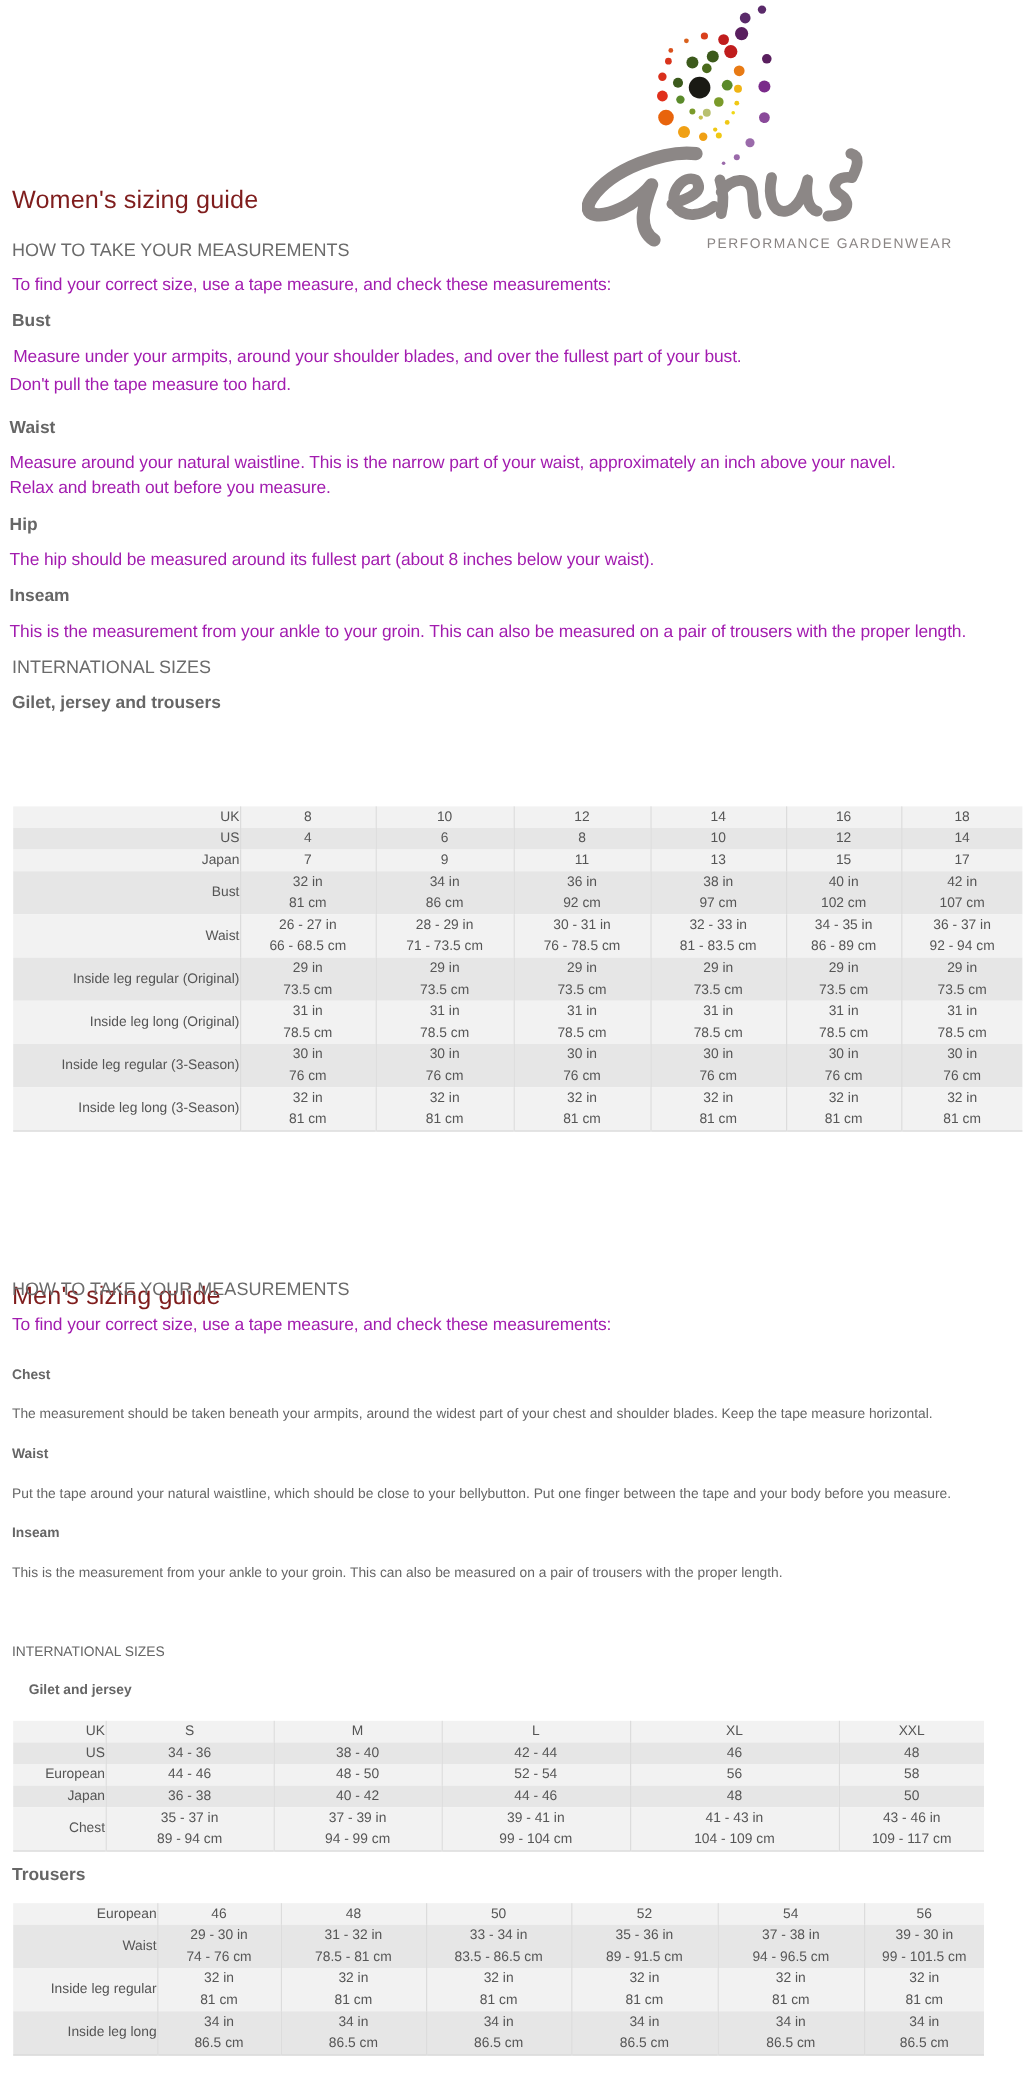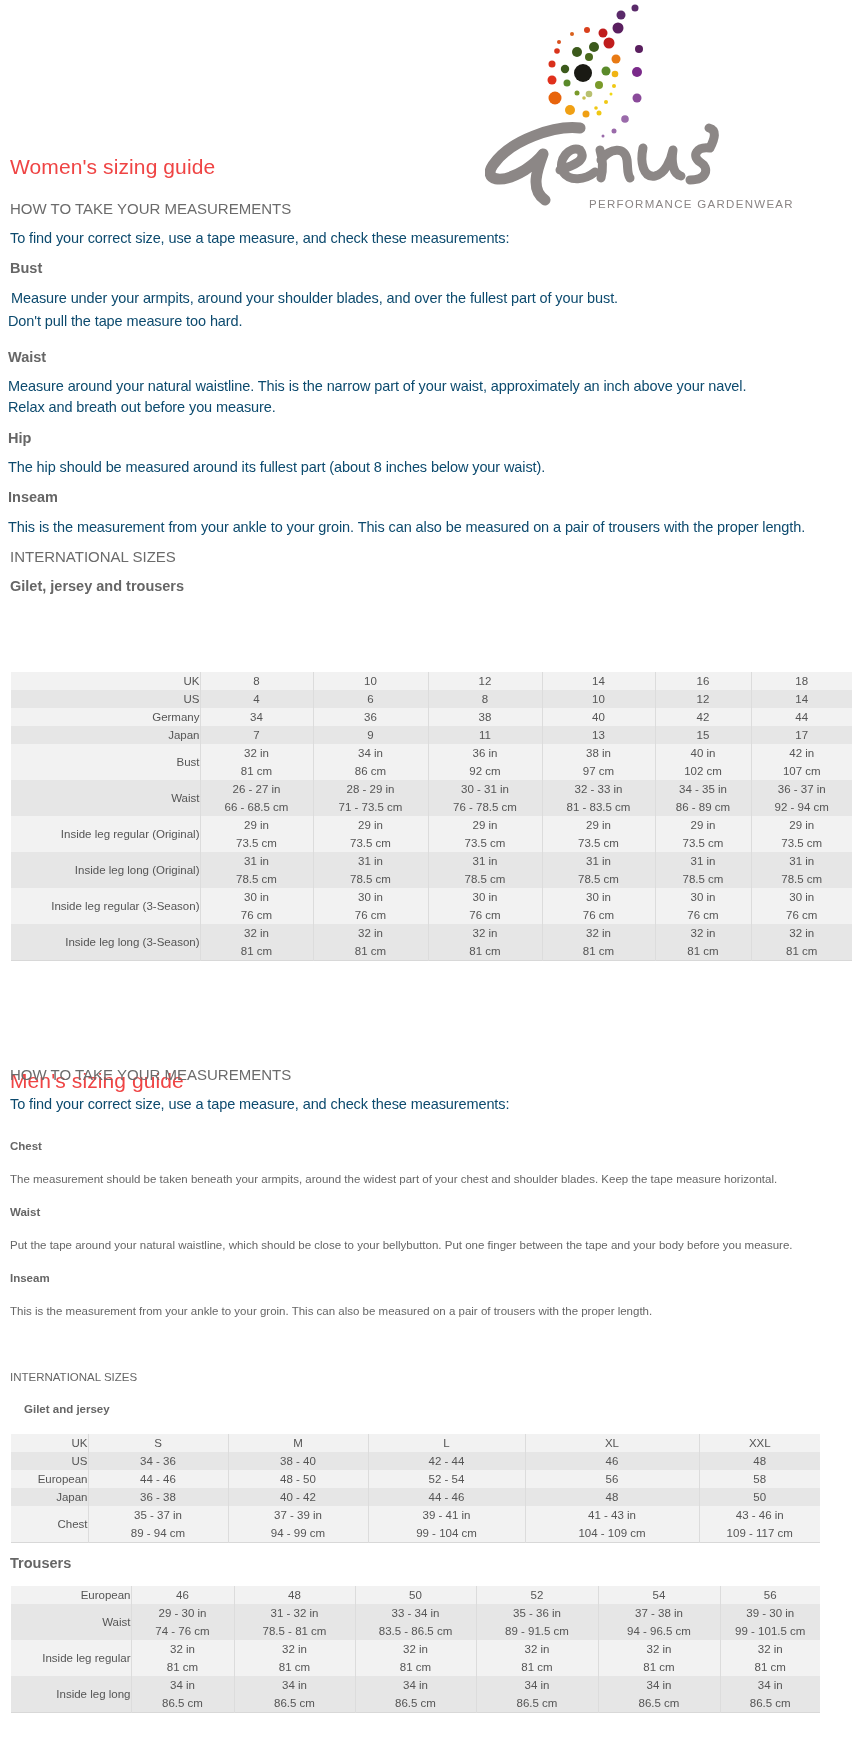--- a/index.html
+++ b/index.html
@@ -6,23 +6,23 @@
   body {
     width: 861px; height: 1745px; position: relative; overflow: hidden;
     font-family: "Liberation Sans", "DejaVu Sans", sans-serif;
     color: #666666;
   }
   .abs { position: absolute; }
   .logo { left: 485px; top: 0; width: 320px; height: 230px; }
   .logo svg { width: 100%; height: 100%; display: block; }
   .logo-tag { position: absolute; left: 104px; top: 198px; font-size: 11.5px; letter-spacing: 1.3px; color: #8a8584; white-space: nowrap; }
 
-  .h1 { font-size: 21px; color: #ef4444; letter-spacing: 0.1px; white-space: nowrap; }
+  .h1 { font-size: 21px; color: #7f1d1d; letter-spacing: 0.1px; white-space: nowrap; }
   .cap { font-size: 15px; color: #6b6b6b; white-space: nowrap; }
-  .txt { font-size: 14.5px; color: #0c4a6e; white-space: nowrap; letter-spacing: -0.1px; }
+  .txt { font-size: 14.5px; color: #a21caf; white-space: nowrap; letter-spacing: -0.1px; }
   .sub { font-size: 14.5px; font-weight: bold; color: #666666; white-space: nowrap; }
   .small { font-size: 11.5px; color: #666666; white-space: nowrap; }
   .small-b { font-size: 11.5px; font-weight: bold; color: #666666; white-space: nowrap; }
 
   table.sz { position: absolute; border-collapse: collapse; font-size: 11.5px; color: #555555; }
   table.sz td { border-right: 1px solid #dcdcdc; text-align: center; padding: 0; line-height: 18px; }
   table.sz td:first-child { text-align: right; padding-left: 19px; }
   table.sz td:last-child { border-right: none; }
   table.sz tr:nth-child(odd) td { background: #f2f2f2; }
   table.sz tr:nth-child(even) td { background: #e6e6e6; }
@@ -155,41 +155,20 @@
           <span class="l2">10</span>
         </td>
         <td>
           <span class="l2">12</span>
         </td>
         <td>
           <span class="l2">14</span>
         </td>
       </tr>
       <tr>
-        <td>Germany</td>
-        <td>
-          <span class="l2">34</span>
-        </td>
-        <td>
-          <span class="l2">36</span>
-        </td>
-        <td>
-          <span class="l2">38</span>
-        </td>
-        <td>
-          <span class="l2">40</span>
-        </td>
-        <td>
-          <span class="l2">42</span>
-        </td>
-        <td>
-          <span class="l2">44</span>
-        </td>
-      </tr>
-      <tr>
         <td>Japan</td>
         <td>
           <span class="l2">7</span>
         </td>
         <td>
           <span class="l2">9</span>
         </td>
         <td>
           <span class="l2">11</span>
         </td>

